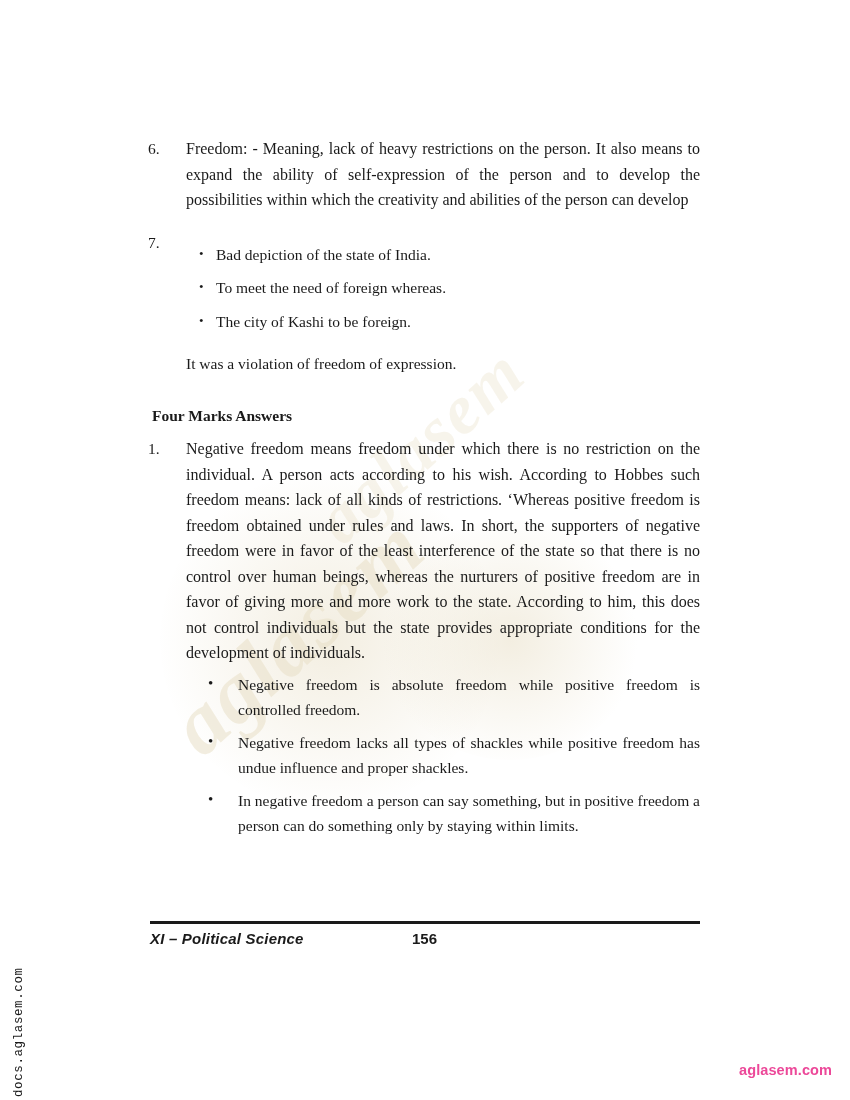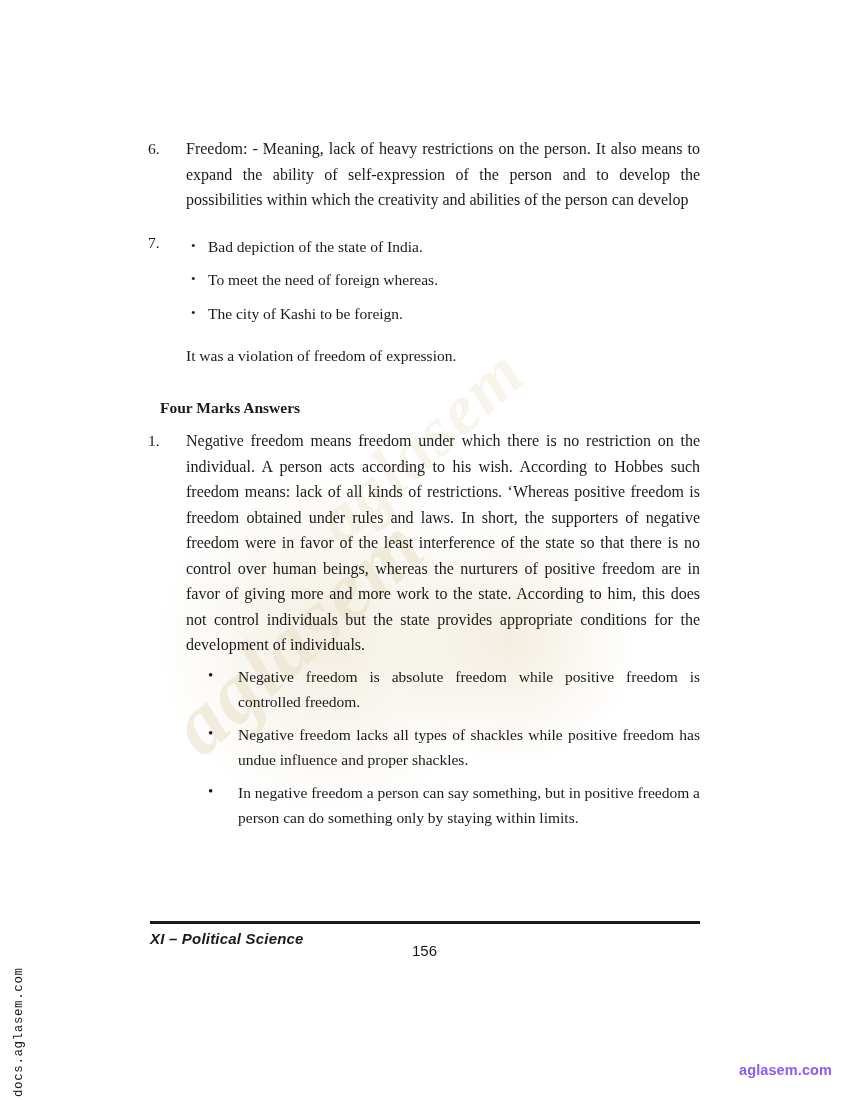--- a/index.html
+++ b/index.html
@@ -84,21 +84,21 @@
     line-height: 25.5px;
     text-align: justify;
     text-justify: inter-word;
     margin: 0;
     font-family: "Liberation Serif", serif;
   }
 
   
   ul.bullets7 {
     list-style: none;
-    margin: 4px;
+    margin: 12px;
     padding: 0;
   }
   ul.bullets7 > li {
     position: relative;
     padding-left: 18px;
     font-size: 15.5px;
     line-height: 25.5px;
     margin-bottom: 8px;
   }
   ul.bullets7 > li:before {
@@ -113,21 +113,21 @@
     line-height: 25.5px;
     margin-top: 17px;
   }
 
   
   .section-heading {
     font-family: "Liberation Serif", serif;
     font-weight: bold;
     font-size: 15.5px;
     line-height: 25.5px;
-    margin: 26px 0 8px 12px;
+    margin: 26px 0 8px 4px;
   }
 
   
   ul.bullets-inner {
     list-style: none;
     margin: 6px 0 0 0;
     padding: 0 0 0 60px;
   }
   ul.bullets-inner > li {
     position: relative;
@@ -172,23 +172,23 @@
     top: 0;
     font-family: "Liberation Sans", sans-serif;
     font-weight: bold;
     font-style: italic;
     font-size: 15px;
     letter-spacing: 0.2px;
   }
   .footer-pageno {
     position: absolute;
     left: 262px;
-    top: 12px;
+    top: 0;
     font-family: "Liberation Sans", sans-serif;
-    font-weight: normal;
+    font-weight: bold;
     font-size: 15px;
   }
 
   
   .side-url {
     position: absolute;
     left: 12px;
     top: 922px;
     transform-origin: left top;
     transform: rotate(-90deg) translateX(-175px);
@@ -201,21 +201,21 @@
   }
 
   
   .brand {
     position: absolute;
     right: 18px;
     bottom: 22px;
     font-family: "Liberation Sans", sans-serif;
     font-weight: bold;
     font-size: 14.5px;
-    color: #8b5cf6;
+    color: #ec4899;
     letter-spacing: 0.1px;
     z-index: 3;
   }
 </style>
 </head>
 <body>
 
 <div id="page">
 
   <div class="watermark-layer">

